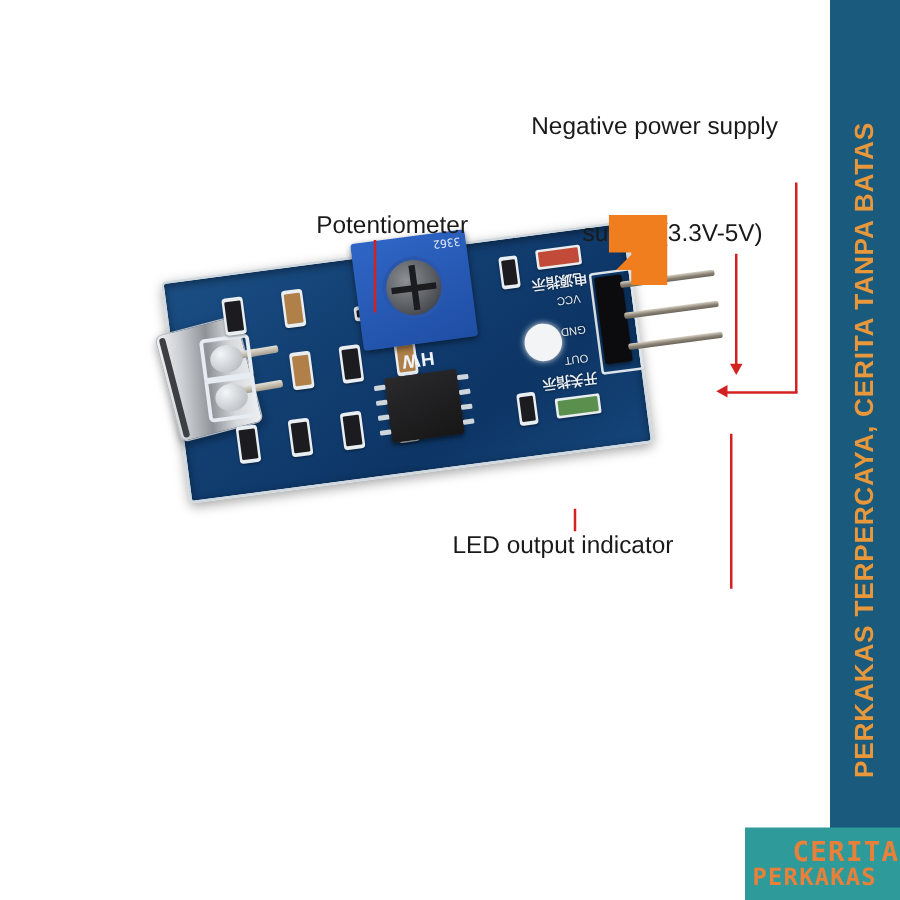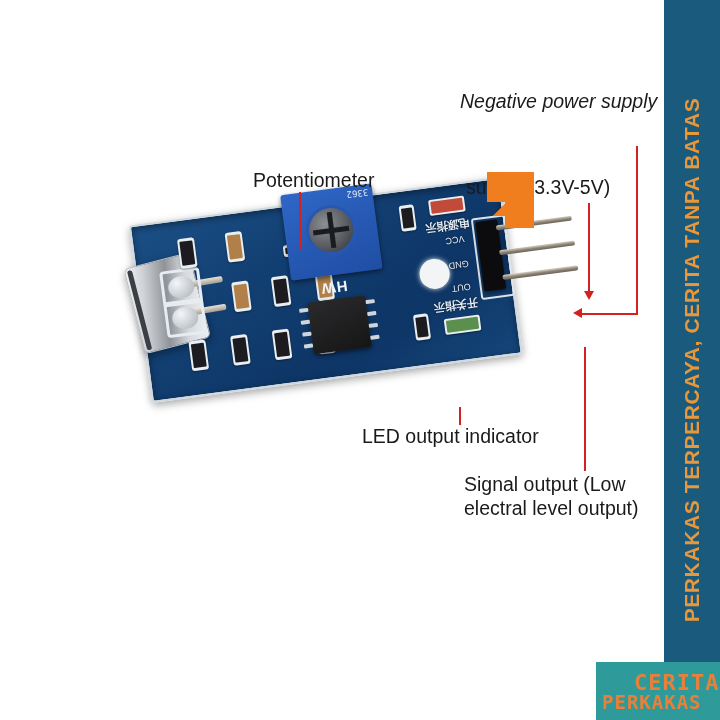--- a/index.html
+++ b/index.html
@@ -25,21 +25,21 @@
     position:absolute;color:#e8803a;font-weight:bold;
     font-family:"DejaVu Sans Mono",monospace;
     letter-spacing:1px;line-height:1;
   }
   .logobadge .l1{left:38px;top:10px;font-size:22px;}
   .logobadge .l2{left:6px;top:31px;font-size:19px;}
 
   
   .anno{position:absolute;color:#1a1a1a;font-size:19.5px;line-height:1.22;
         font-family:"Liberation Sans",sans-serif;white-space:pre;}
-  .anno-neg{left:460px;top:90px;font-style:italic;}
+  .anno-neg{left:425px;top:90px;}
   .anno-pos{left:466px;top:152px;}
   .anno-pot{left:253px;top:169px;}
   .anno-led{left:362px;top:425px;}
   .anno-sig{left:464px;top:473px;}
 
   
   .ln{position:absolute;background:#d32020;}
   .lnv{width:2px;}
   .lnh{height:2px;}
 
@@ -241,21 +241,20 @@
   <div class="ln lnv" style="left:584px;top:347px;height:124px;"></div>
 
   <div class="anno anno-neg">Negative power supply</div>
 
   <div class="anno anno-pos"><br><span>supply (3.3V-5V)</span></div>
 
   <div class="anno anno-pot">Potentiometer</div>
 
   <div class="anno anno-led">LED output indicator</div>
 
-  <div class="anno anno-sig"><span>Signal output (Low</span><br><span>electral level output)</span></div>
 
   <svg class="ptr" viewBox="0 0 47 56">
     <path d="M0,0 H47 V56 H18 L18,44 L6,44 L18,32 L18,30 L0,30 Z" fill="#f07d1e"></path>
     <path d="M18,32 L6,44 L18,44 Z" fill="#f07d1e"></path>
   </svg>
 
   <div class="brandbar">
     <div class="vtext">PERKAKAS TERPERCAYA, CERITA TANPA BATAS</div>
   </div>
 

